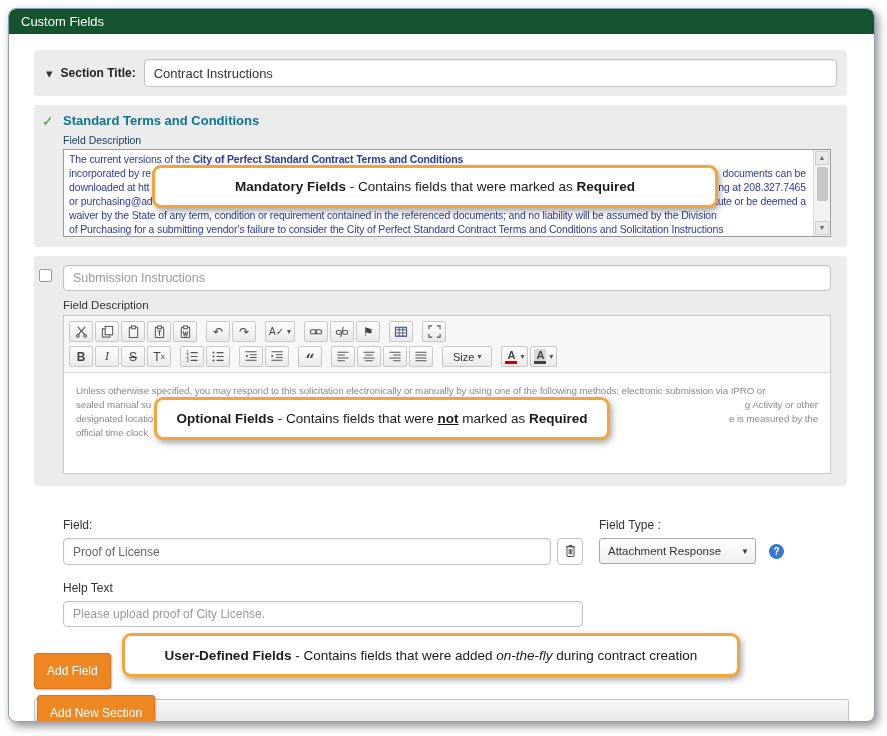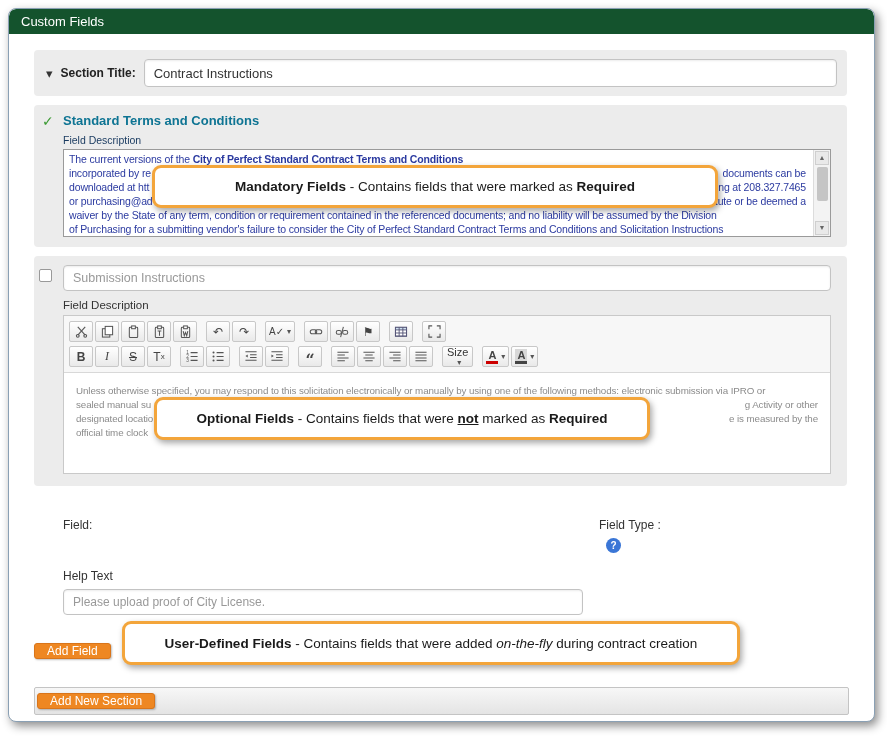--- a/index.html
+++ b/index.html
@@ -82,21 +82,21 @@
     display: flex; align-items: center; justify-content: center;
     font-size: 12px; color: #444; padding: 0 3px; cursor: pointer;
     font-family: "Liberation Sans", sans-serif;
   }
   .tbtn svg { display: block; }
   .tbtn.b { font-weight: bold; }
   .tbtn.i { font-style: italic; font-family: "Liberation Serif", serif; }
   .tbtn.s { text-decoration: line-through; }
   .caret { font-size: 8px; margin-left: 3px; color: #555; }
   .tbtn.q span.qg { font-family: "DejaVu Serif", serif; font-weight: bold; font-size: 16px; line-height: 8px; padding-top: 8px; display: inline-block; }
-  .tbtn.size { padding: 0 4px; font-size: 11px; color: #333; flex-direction: column; }
+  .tbtn.size { padding: 0 10px; font-size: 11px; color: #333; }
   .colA { font-weight: bold; font-size: 11px; line-height: 12px; border-bottom: 3px solid #c00; padding: 0 2px; }
   .colA.bgv { border-bottom: 3px solid #444; background: #d8d8d8; }
 
   .editor-body { padding: 11px 12px; height: 100px; position: relative; }
   .eline { font-size: 9.8px; line-height: 14px; color: #8b8b8b; white-space: nowrap; overflow: hidden; letter-spacing: -0.1px; }
   .eline.split { display: flex; justify-content: space-between; }
 
   
   .fields-area { margin-top: 18px; }
   .indent { margin-left: 29px; margin-top: 32px; }
@@ -117,21 +117,21 @@
   .qhelp {
     width: 15px; height: 15px; border-radius: 50%; background: #3A76D6; color: #fff;
     font-size: 10px; font-weight: bold; display: flex; align-items: center; justify-content: center;
     margin-left: 7px; cursor: pointer;
   }
   .help-row { margin-top: 16px; }
   .help-input { width: 520px; height: 26px; font-size: 12px; display: block; }
 
   .orange-btn {
     background: #EE8722; color: #fff; border: 1px solid #d9751a; border-radius: 3px;
-    font-size: 12px; padding: 0 12px; height: 16px; cursor: pointer;
+    font-size: 12px; padding: 0 12px; height: 36px; cursor: pointer;
     box-shadow: 1px 1px 2px rgba(0,0,0,.25);
     font-family: "Liberation Sans", sans-serif;
   }
   .addfield-row { position: relative; margin-top: 26px; height: 24px; }
 
   
   .footerbar {
     margin: 22px 25px 0 25px; height: 28px;
     background: linear-gradient(#f7f7f7, #e4e4e4);
     border: 1px solid #c4c4c4; border-radius: 2px;
@@ -141,21 +141,21 @@
   
   .callout {
     position: absolute; background: #fff;
     border: 3px solid #F3A53B; border-radius: 9px;
     box-shadow: 2px 3px 6px rgba(0,0,0,.35);
     display: flex; align-items: center; justify-content: center;
     font-size: 13.5px; color: #1a1a1a; z-index: 20; white-space: nowrap;
   }
   .callout u { text-decoration: underline; }
   .c1 { left: 88px; top: 15px; width: 566px; height: 43px; }
-  .c2 { left: 90px; top: 24px; width: 496px; height: 43px; }
+  .c2 { left: 90px; top: 24px; width: 456px; height: 43px; }
   .c3 { left: 88px; top: -20px; width: 618px; height: 44px; }
 </style>
 </head>
 <body>
 
 <div class="dialog">
 
   <div class="titlebar">
     <span>Custom Fields</span>
   </div>
@@ -393,24 +393,38 @@
             <span><b>Optional Fields</b><span> - </span><span>Contains fields that were </span><b><u>not</u></b><span> marked as </span><b>Required</b></span>
           </div>
         </div>
       </div>
     </div>
 
     <div class="fields-area">
       <div class="cols indent">
         <div class="col-left">
           <span class="flabel">Field:</span>
+          <div class="frow">
+            <input class="text-input fin" value="Proof of License" style="">
+            <button type="button" class="trash-btn">
+              <span><svg width="13" height="15" viewBox="0 0 14 16" fill="none" stroke="#555" stroke-width="1.1">
+                    <path d="M2 4 h10 M5.5 4 V2.5 h3 V4"></path>
+                    <rect x="3.2" y="4" width="7.6" height="10.5" rx="1"></rect>
+                    <path d="M5.5 6.5 v5.5 M7 6.5 v5.5 M8.5 6.5 v5.5"></path>
+                  </svg></span>
+            </button>
+          </div>
         </div>
         <div class="col-right">
           <span class="flabel">Field Type :</span>
           <div class="frow">
+            <div class="select">
+              <span>Attachment Response</span>
+              <span class="sc">▼</span>
+            </div>
             <span class="qhelp">?</span>
           </div>
         </div>
       </div>
 
       <div class="help-row indent">
         <span class="flabel">Help Text</span>
         <input class="text-input help-input" placeholder="Please upload proof of City License." style="">
       </div>
 

